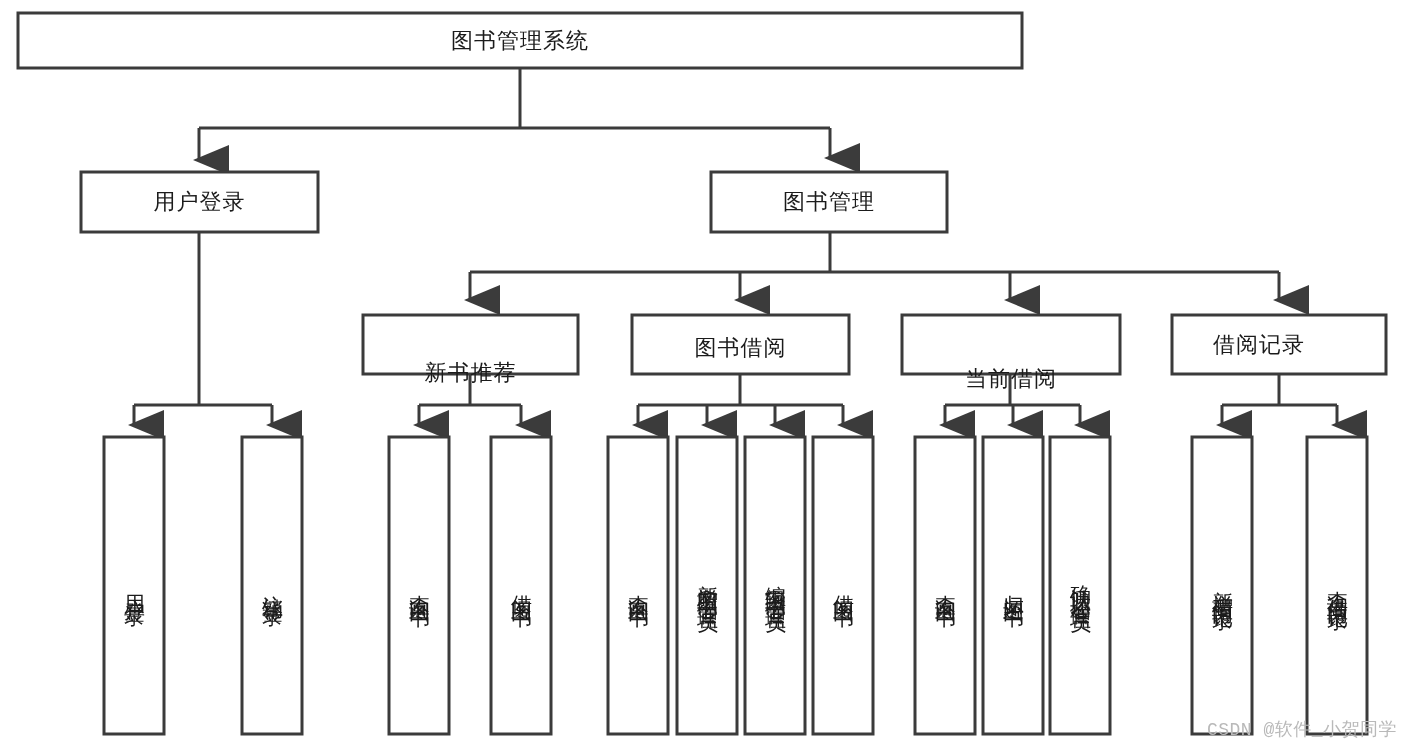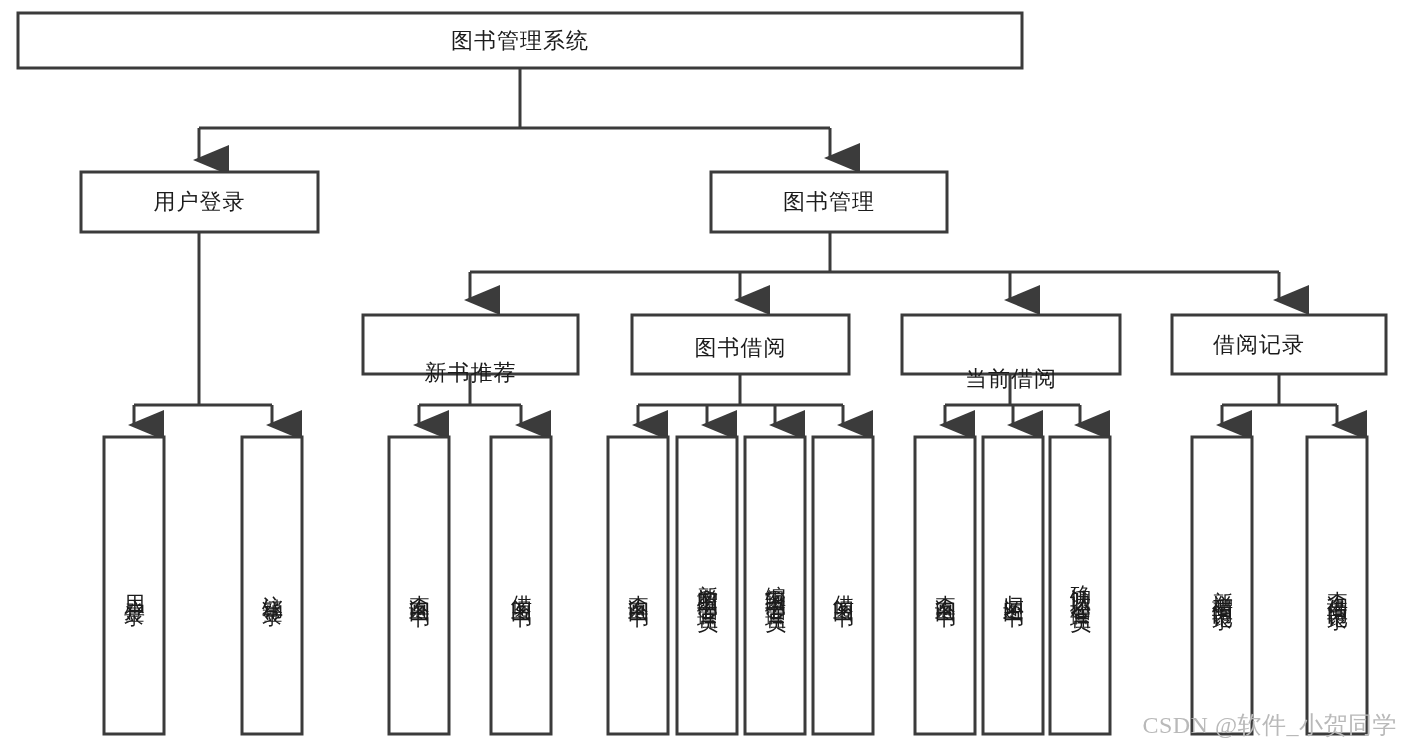--- a/index.html
+++ b/index.html
@@ -70,22 +70,22 @@
     font-family: Liberation Serif, serif;
     font-size: 22px;
     color: #1b1b1b;
     letter-spacing: 1px;
     white-space: nowrap;
   }
   .watermark {
     position: absolute;
     right: 8px;
     bottom: 6px;
-    font-family: Liberation Serif, serif;
-    font-size: 24px;
+    font-family: Liberation Mono, monospace;
+    font-size: 18px;
     color: #b9b9b9;
     letter-spacing: 0.5px;
     white-space: nowrap;
   }
 </style>
 </head>
 <body>
 
 <div id="diagram-root">
 

